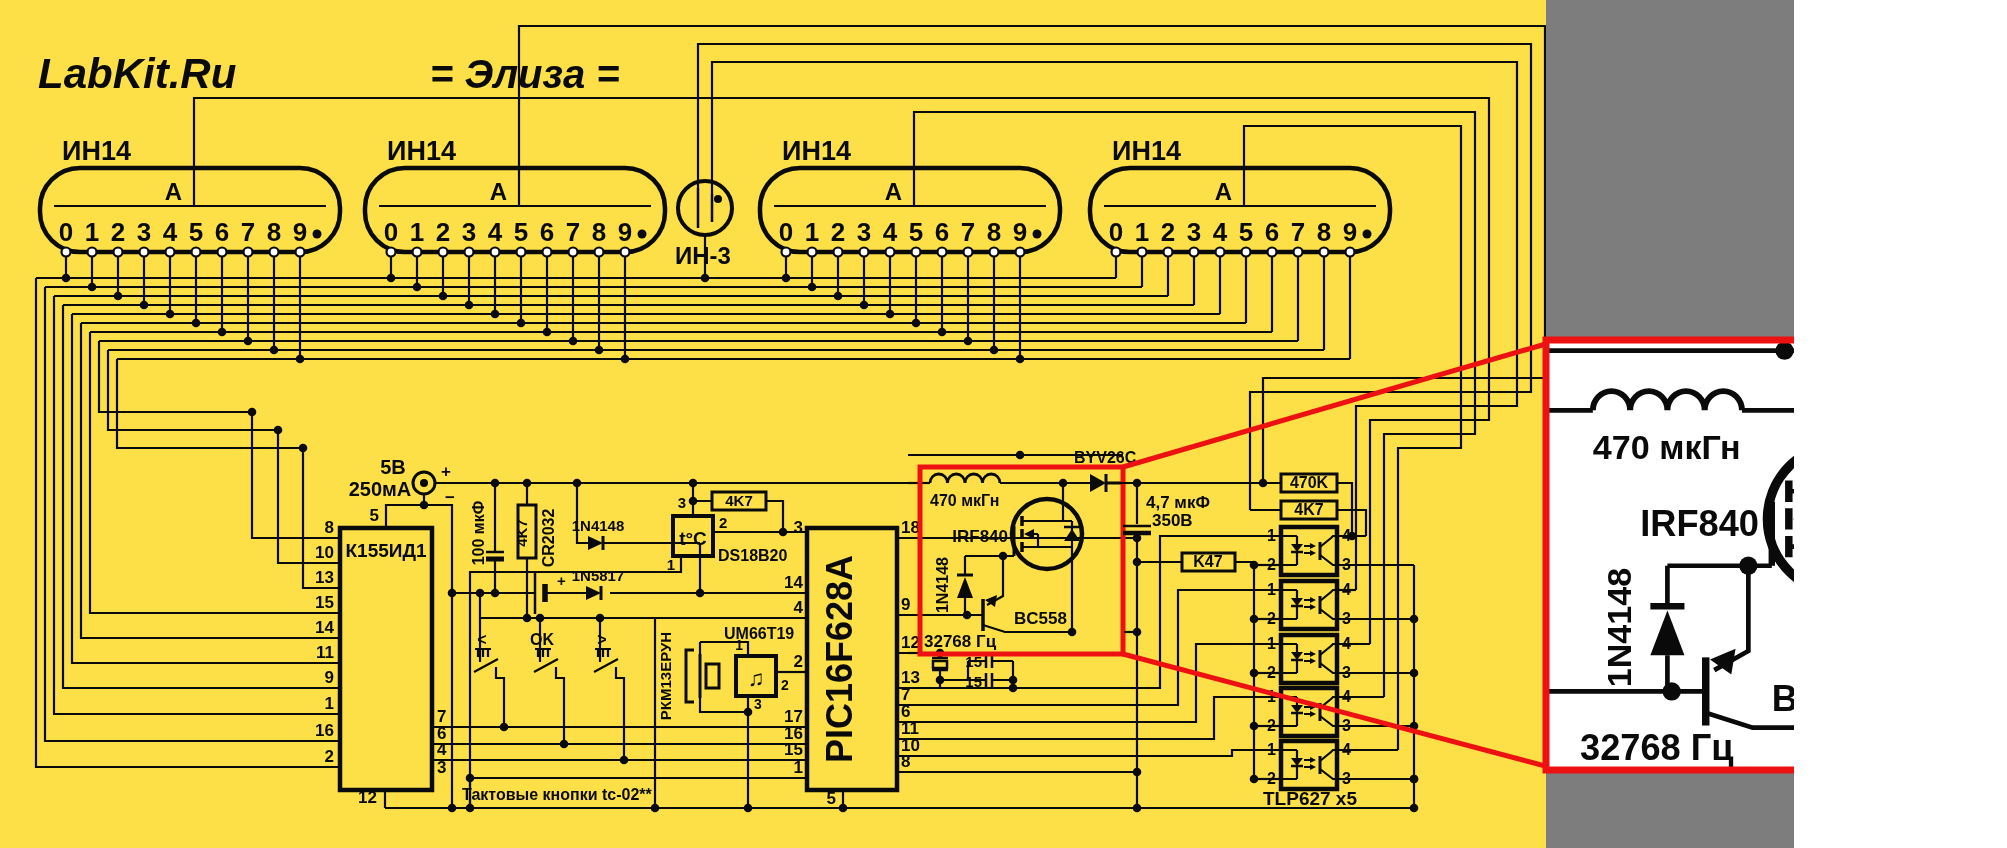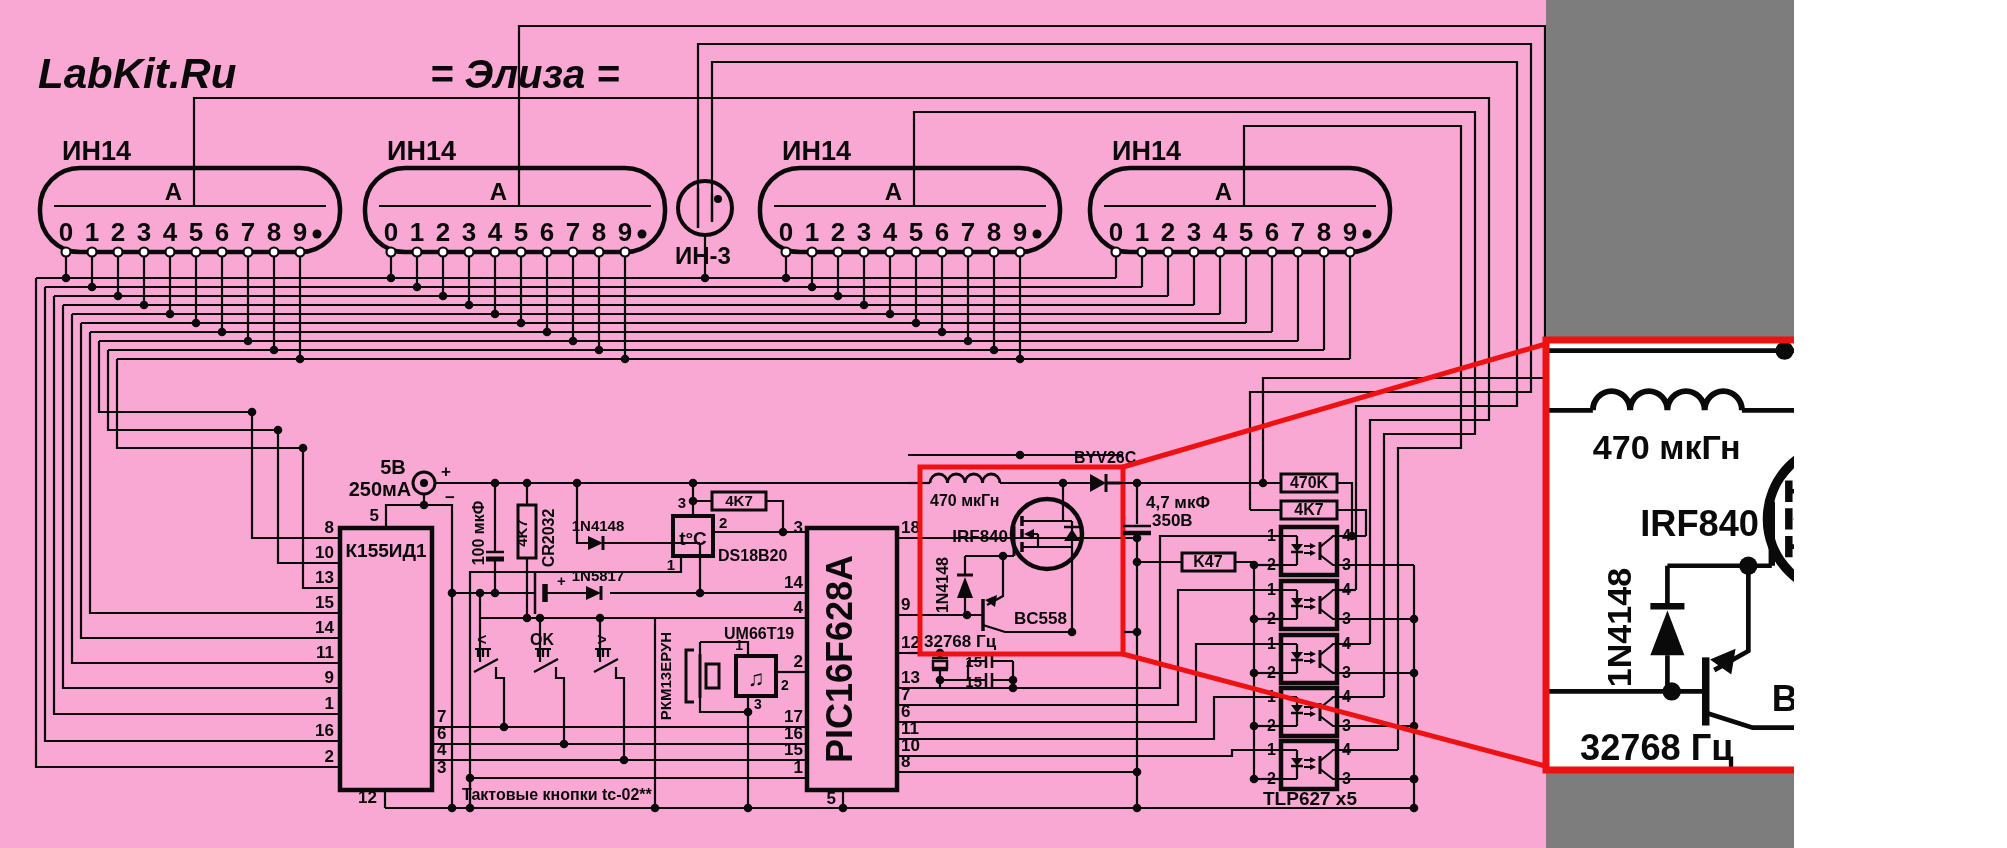--- a/index.html
+++ b/index.html
@@ -1,16 +1,16 @@
 <!DOCTYPE html>
 <html><head>
 <meta charset="utf-8">
 <style>
   html,body{margin:0;padding:0;background:#ffffff;}
-  .stage{position:relative;width:1794px;height:848px;background:#f9a8d4;overflow:hidden;
+  .stage{position:relative;width:1794px;height:848px;background:#fde047;overflow:hidden;
          font-family:"Liberation Sans","DejaVu Sans",sans-serif;}
   svg{position:absolute;left:0;top:0;}
   text{font-family:"Liberation Sans","DejaVu Sans",sans-serif;fill:#0a0a0a;}
 </style>
 </head>
 <body>
 
 <div class="stage">
   <svg id="schematic" viewBox="0 0 2007 848" width="2007" height="848">
       <g>

